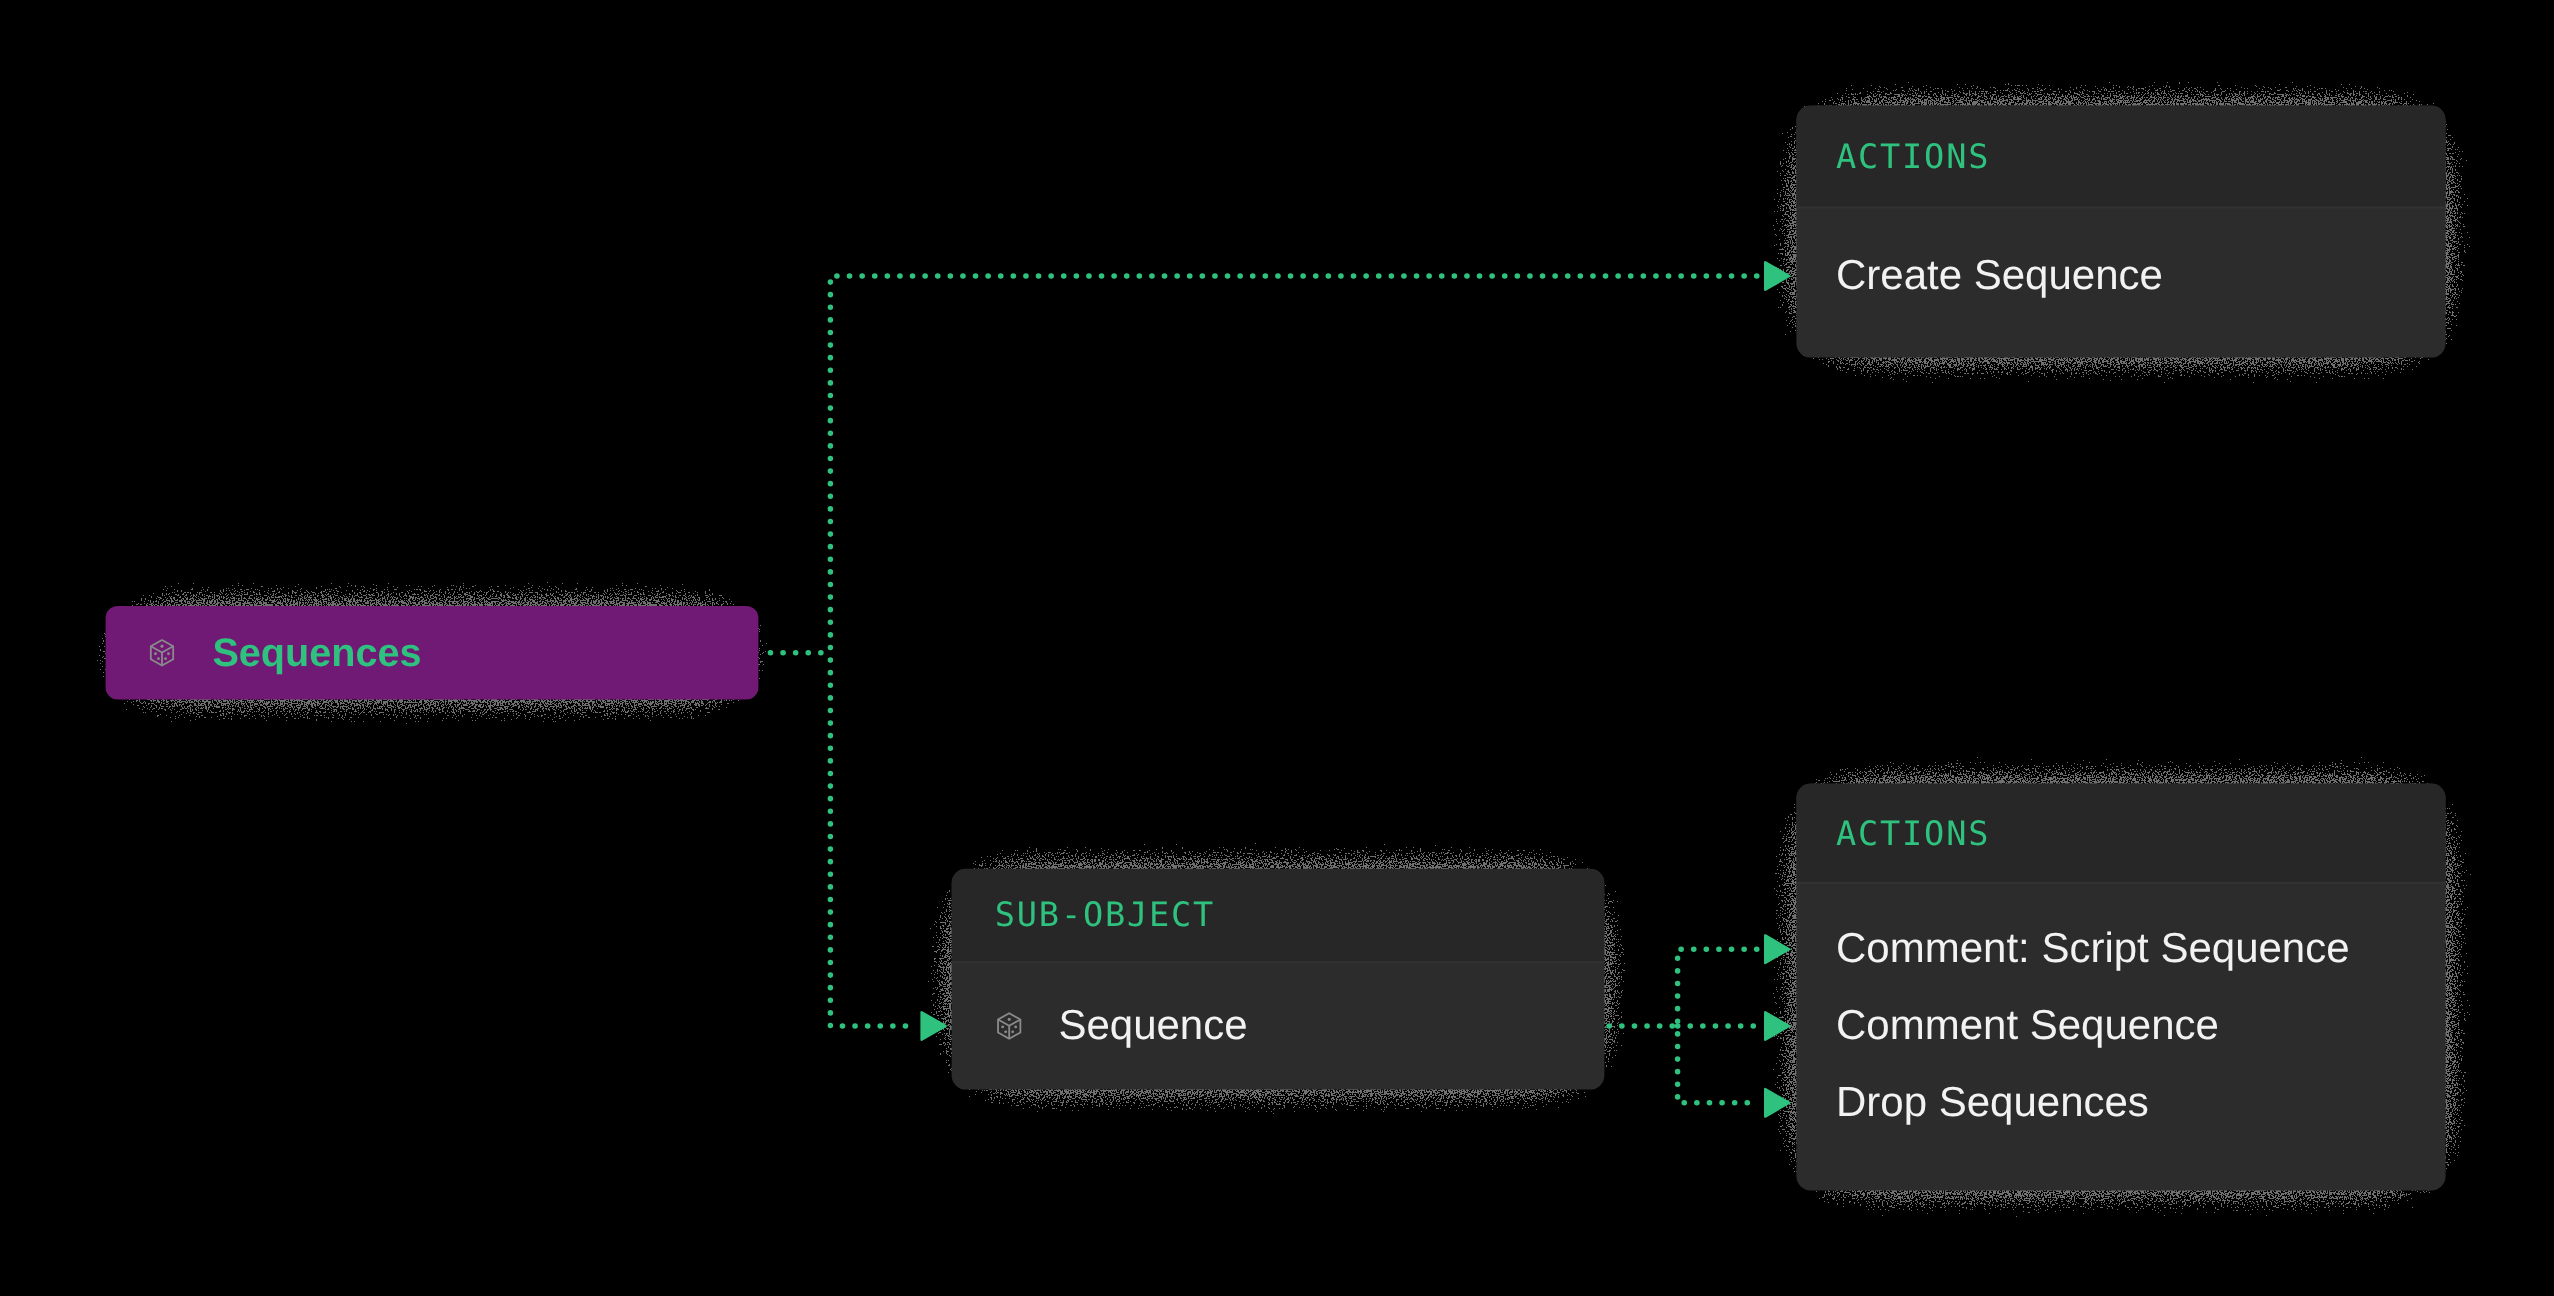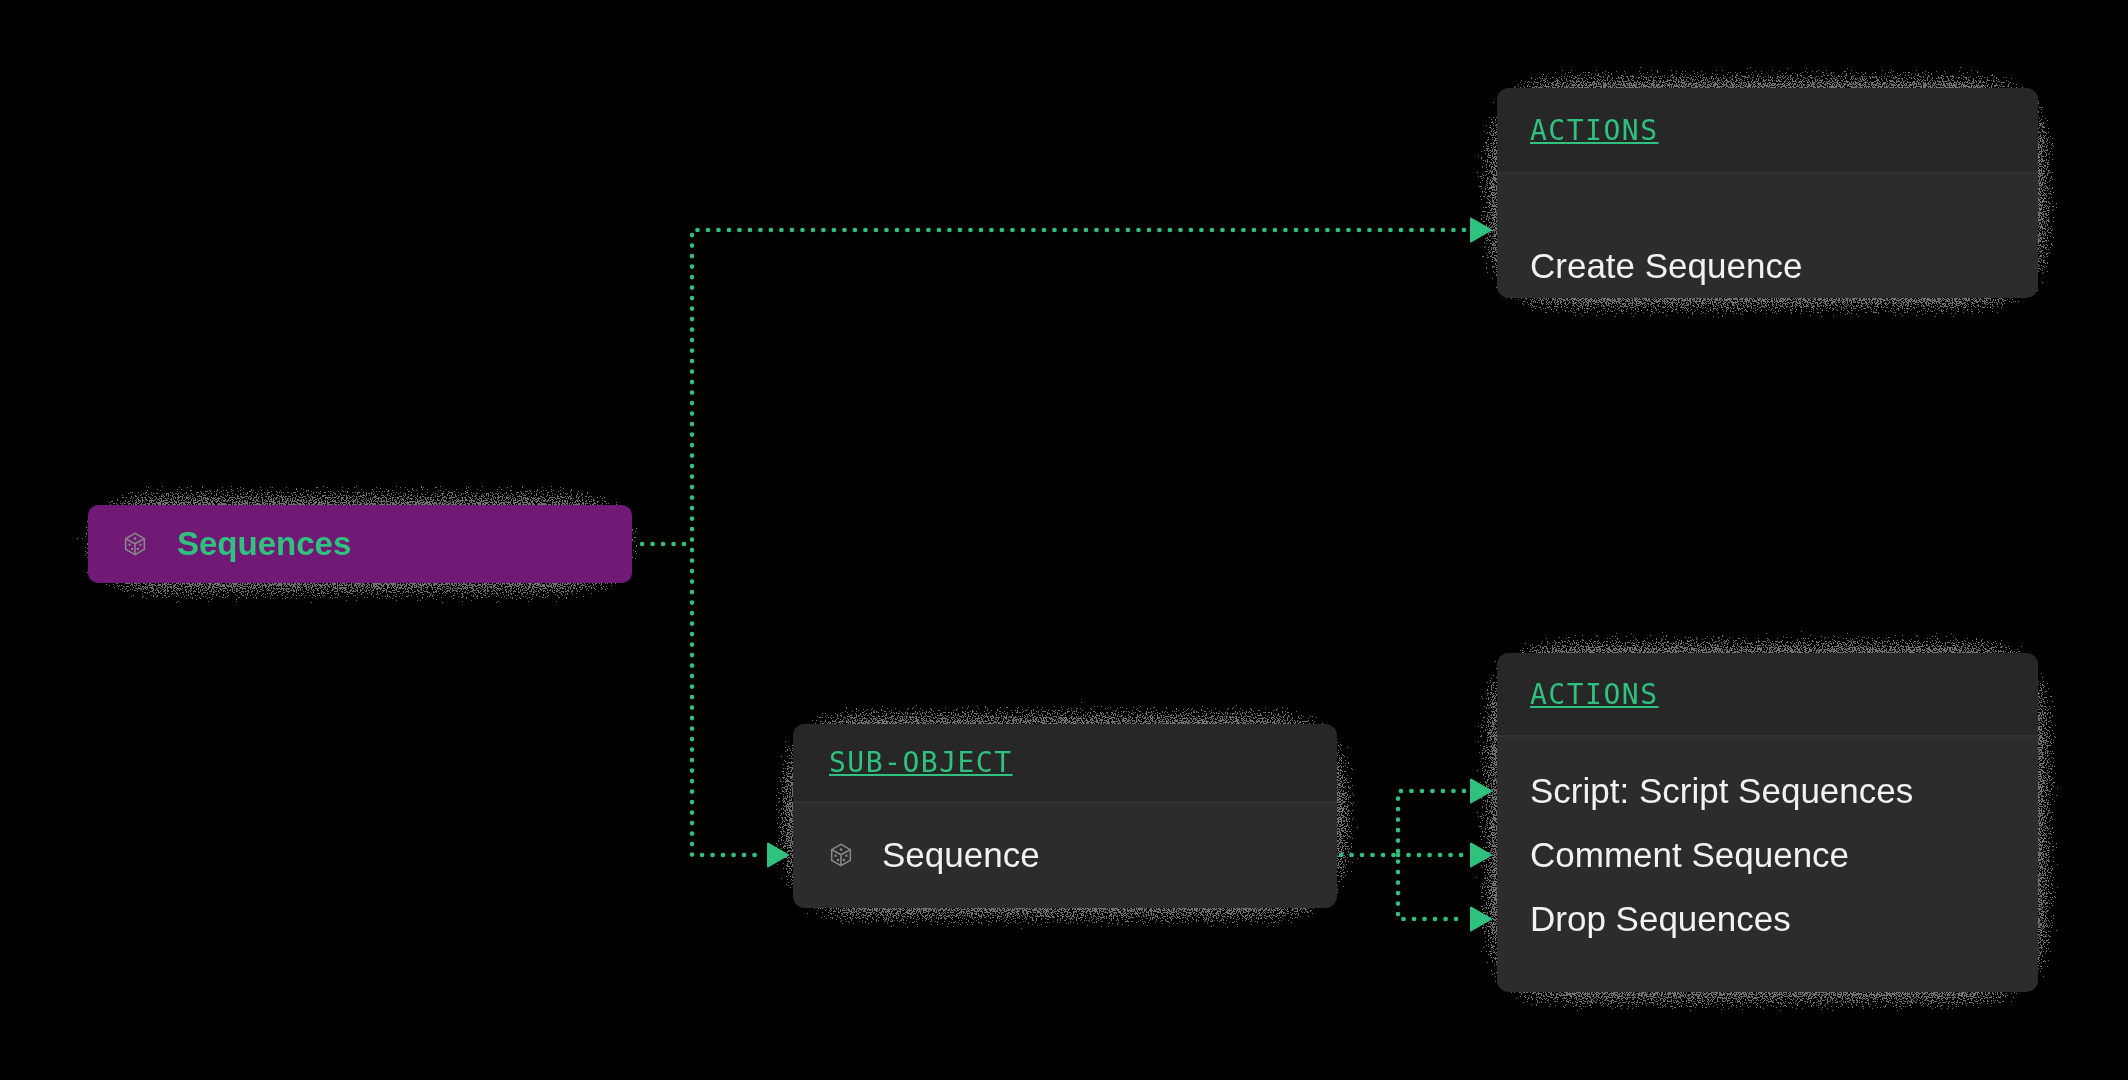--- a/index.html
+++ b/index.html
@@ -11,41 +11,41 @@
   .panel{
     position:absolute;background:#2c2c2c;border-radius:12px;overflow:hidden;
     box-sizing:border-box;
   }
   .panel-header{
     background:#272727;border-bottom:2px solid #323232;box-sizing:border-box;
     display:flex;align-items:center;padding-left:33px;
   }
   .panel-header .hdr{
     font-family:"DejaVu Sans Mono","Liberation Mono",monospace;
-    font-size:28px;letter-spacing:1.5px;color:var(--accent,#2EC27E);text-decoration:underline;
+    font-size:28px;letter-spacing:1.5px;color:var(--accent,#2EC27E);
   }
   .panel-body{display:flex;flex-direction:column;box-sizing:border-box;}
   .item{
     display:flex;align-items:center;color:#F2F2F2;font-size:35px;
     padding-left:33px;box-sizing:border-box;cursor:default;white-space:nowrap;
   }
   
   #node-sequences{
     position:absolute;left:88px;top:505px;width:544px;height:78px;
     background:#701a75;border-radius:10px;display:flex;align-items:center;
     padding-left:34px;box-sizing:border-box;
   }
   #node-sequences .label{
     color:var(--accent,#2EC27E);font-size:33px;font-weight:bold;margin-left:29px;
     white-space:nowrap;
   }
   
   #panel-actions-top{left:1497px;top:88px;width:541px;height:210px;}
   #panel-actions-top .panel-header{height:86px;}
-  #panel-actions-top .panel-body{height:122px;justify-content:flex-end;padding-bottom:10px;}
+  #panel-actions-top .panel-body{height:122px;justify-content:center;padding-bottom:10px;}
   
   #panel-subobject{left:793px;top:724px;width:544px;height:184px;}
   #panel-subobject .panel-header{height:79px;padding-left:36px;}
   #panel-subobject .panel-body{height:103px;justify-content:center;}
   #panel-subobject .item{padding-left:35px;}
   #panel-subobject .item .label{margin-left:28px;}
   
   #panel-actions-bottom{left:1497px;top:653px;width:541px;height:339px;}
   #panel-actions-bottom .panel-header{height:84px;}
   #panel-actions-bottom .panel-body{padding-top:22px;}
@@ -146,21 +146,21 @@
       </div>
     </div>
   </div>
 
   <div id="panel-actions-bottom" class="panel">
     <div class="panel-header">
       <span class="hdr">ACTIONS</span>
     </div>
     <div class="panel-body">
       <div class="item">
-        <span>Script: Script Sequences</span>
+        <span>Comment: Script Sequence</span>
       </div>
       <div class="item">
         <span>Comment Sequence</span>
       </div>
       <div class="item">
         <span>Drop Sequences</span>
       </div>
     </div>
   </div>
 

